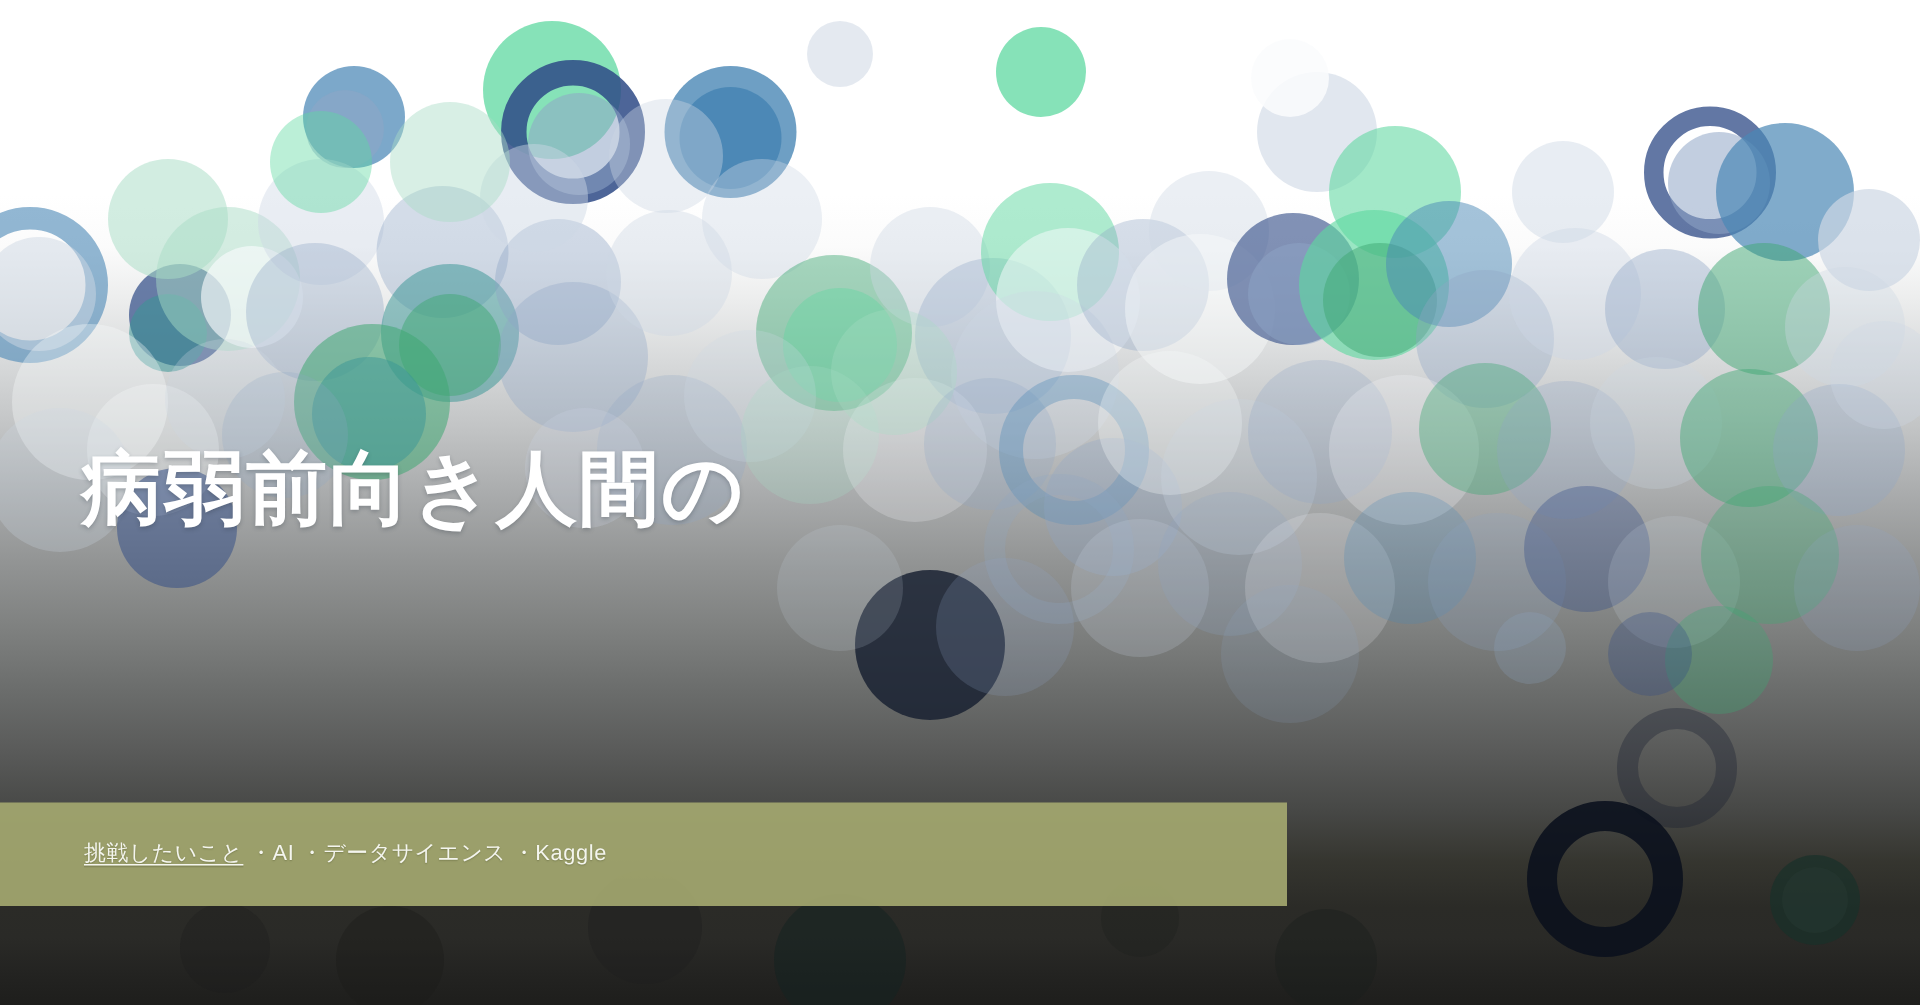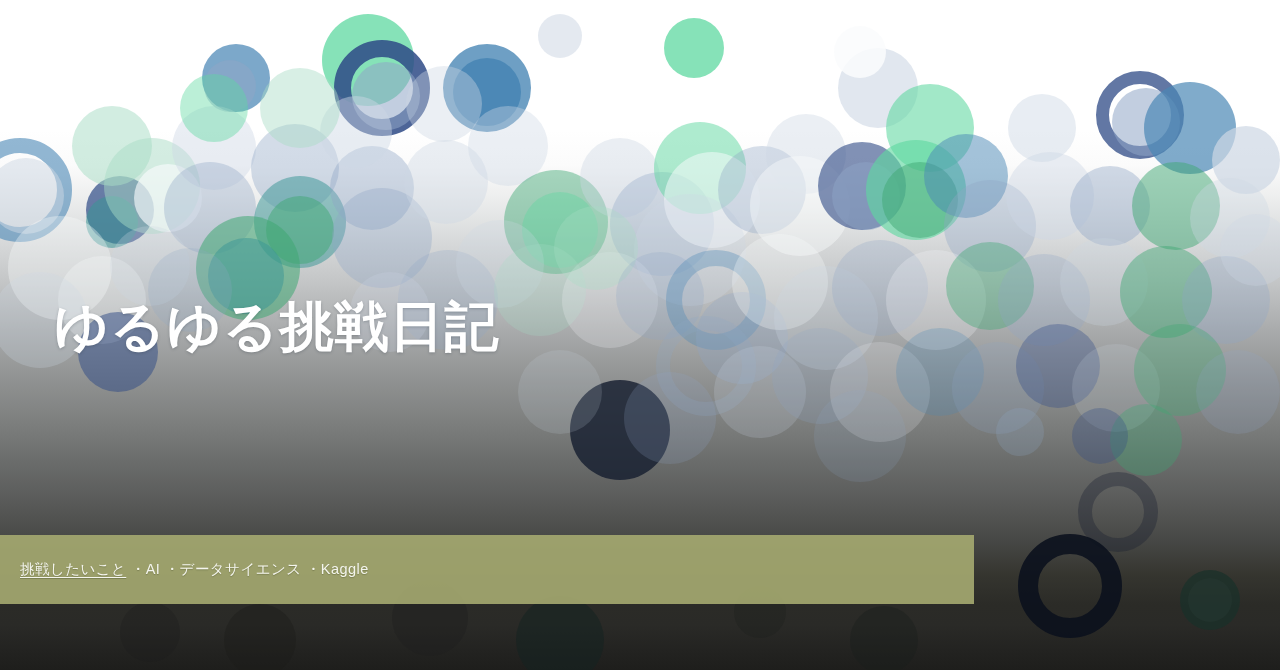--- a/index.html
+++ b/index.html
@@ -69,28 +69,28 @@
     text-shadow: 0 1px 3px rgba(40,50,60,0.28);
     white-space: nowrap;
   }
   .title-line { display: block; }
 
   
   .info-panel {
     position: absolute;
     left: 0;
     top: 535px;
-    width: 974px;
+    width: 858px;
     height: 69px;
     background: rgba(163,167,111,0.93);
     z-index: 45;
     display: flex;
     flex-direction: column;
     justify-content: center;
-    padding-left: 20px;
+    padding-left: 56px;
   }
   .info-line {
     color: #f4f5ee;
     font-size: 14.5px;
     line-height: 21px;
     letter-spacing: 0.03em;
     white-space: nowrap;
     text-shadow: 0 1px 1px rgba(70,75,40,0.35);
   }
   .info-key {
@@ -214,21 +214,21 @@
       <div class="bokeh" style="left: 1188px; top: 578px; width: 44px; height: 44px; background: rgba(40, 58, 52, 0.45);"></div>
       <div class="bokeh" style="left: 516px; top: 596px; width: 88px; height: 88px; background: rgba(20, 34, 32, 0.55);"></div>
       <div class="bokeh" style="left: 392px; top: 580px; width: 76px; height: 76px; background: rgba(32, 32, 30, 0.45);"></div>
       <div class="bokeh" style="left: 224px; top: 604px; width: 72px; height: 72px; background: rgba(28, 28, 26, 0.4);"></div>
       <div class="bokeh" style="left: 120px; top: 602px; width: 60px; height: 60px; background: rgba(30, 30, 28, 0.35);"></div>
       <div class="bokeh" style="left: 850px; top: 606px; width: 68px; height: 68px; background: rgba(26, 30, 28, 0.4);"></div>
       <div class="bokeh" style="left: 734px; top: 586px; width: 52px; height: 52px; background: rgba(30, 32, 30, 0.35);"></div>
     </div>
 
   <div class="title-block">
-    <span class="title-line">ゆるゆる挑戦日記</span>
+    <span class="title-line">病弱前向き人間の</span>
   </div>
 
   <div class="info-panel">
     <div class="info-line">
       <span class="info-key">挑戦したいこと</span><span class="info-rest"> ・AI ・データサイエンス ・Kaggle</span>
     </div>
   </div>
 
 </div>
 

